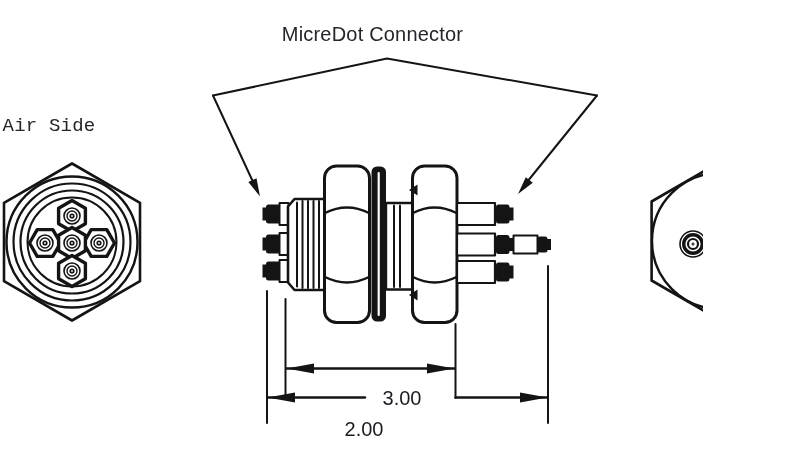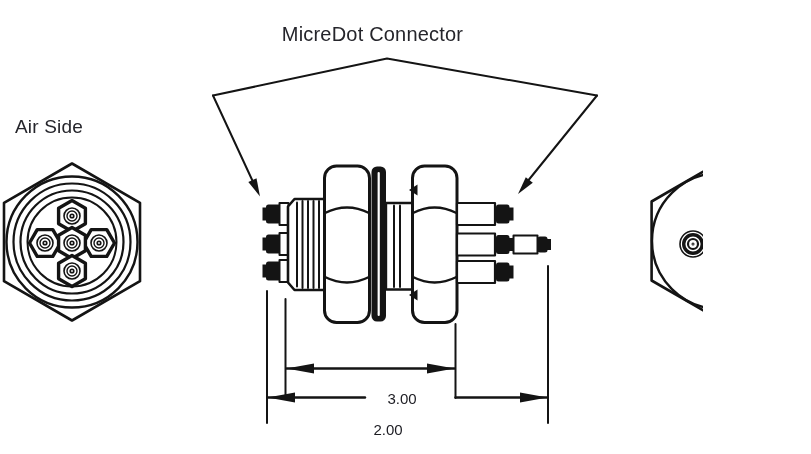--- a/index.html
+++ b/index.html
@@ -13,21 +13,21 @@
   #drawing{position:absolute;left:0;top:0;}
   .label{
     position:absolute;
     transform:translate(-50%,-50%);
     color:#25252b;
     white-space:nowrap;
     line-height:1;
   }
   .label-title{font-size:20px;letter-spacing:.2px;}
   .label-side{font-size:19px;letter-spacing:.2px;}
-  .label-dim{font-size:15px;color:#1c1c22;}
+  .label-dim{font-size:20px;color:#1c1c22;}
 </style>
 </head>
 <body>
 
 <div id="canvas">
 
   <svg id="drawing" width="811" height="454" viewBox="0 0 811 454" fill="none" stroke="#141414" stroke-linecap="round" stroke-linejoin="round">
 
     <defs>
 
@@ -174,20 +174,20 @@
 
       <line x1="267.5" y1="397.5" x2="365" y2="397.5" stroke-width="2.4"></line>
       <line x1="455.5" y1="397.5" x2="547.5" y2="397.5" stroke-width="2.4"></line>
       <polygon points="267.5,397.5 295,392.5 295,402.5" fill="#141414" stroke="none"></polygon>
       <polygon points="547.5,397.5 520,392.5 520,402.5" fill="#141414" stroke="none"></polygon>
     </g>
   </svg>
 
   <div class="label label-title" style="left:372.5px; top:33.5px;">MicreDot Connector</div>
 
-  <div class="label label-side" style="left:49px; top:126px;">Air Side</div>
+  <div class="label label-side" style="left:49px; top:126px;font-family:Liberation Mono, monospace;">Air Side</div>
 
 
   <div class="label label-dim" style="left:402px; top:398px;">3.00</div>
 
-  <div class="label label-dim" style="left:364px; top:429px;margin-left:24px;">2.00</div>
+  <div class="label label-dim" style="left:364px; top:429px;">2.00</div>
 
 </div>
 
 </body></html>

